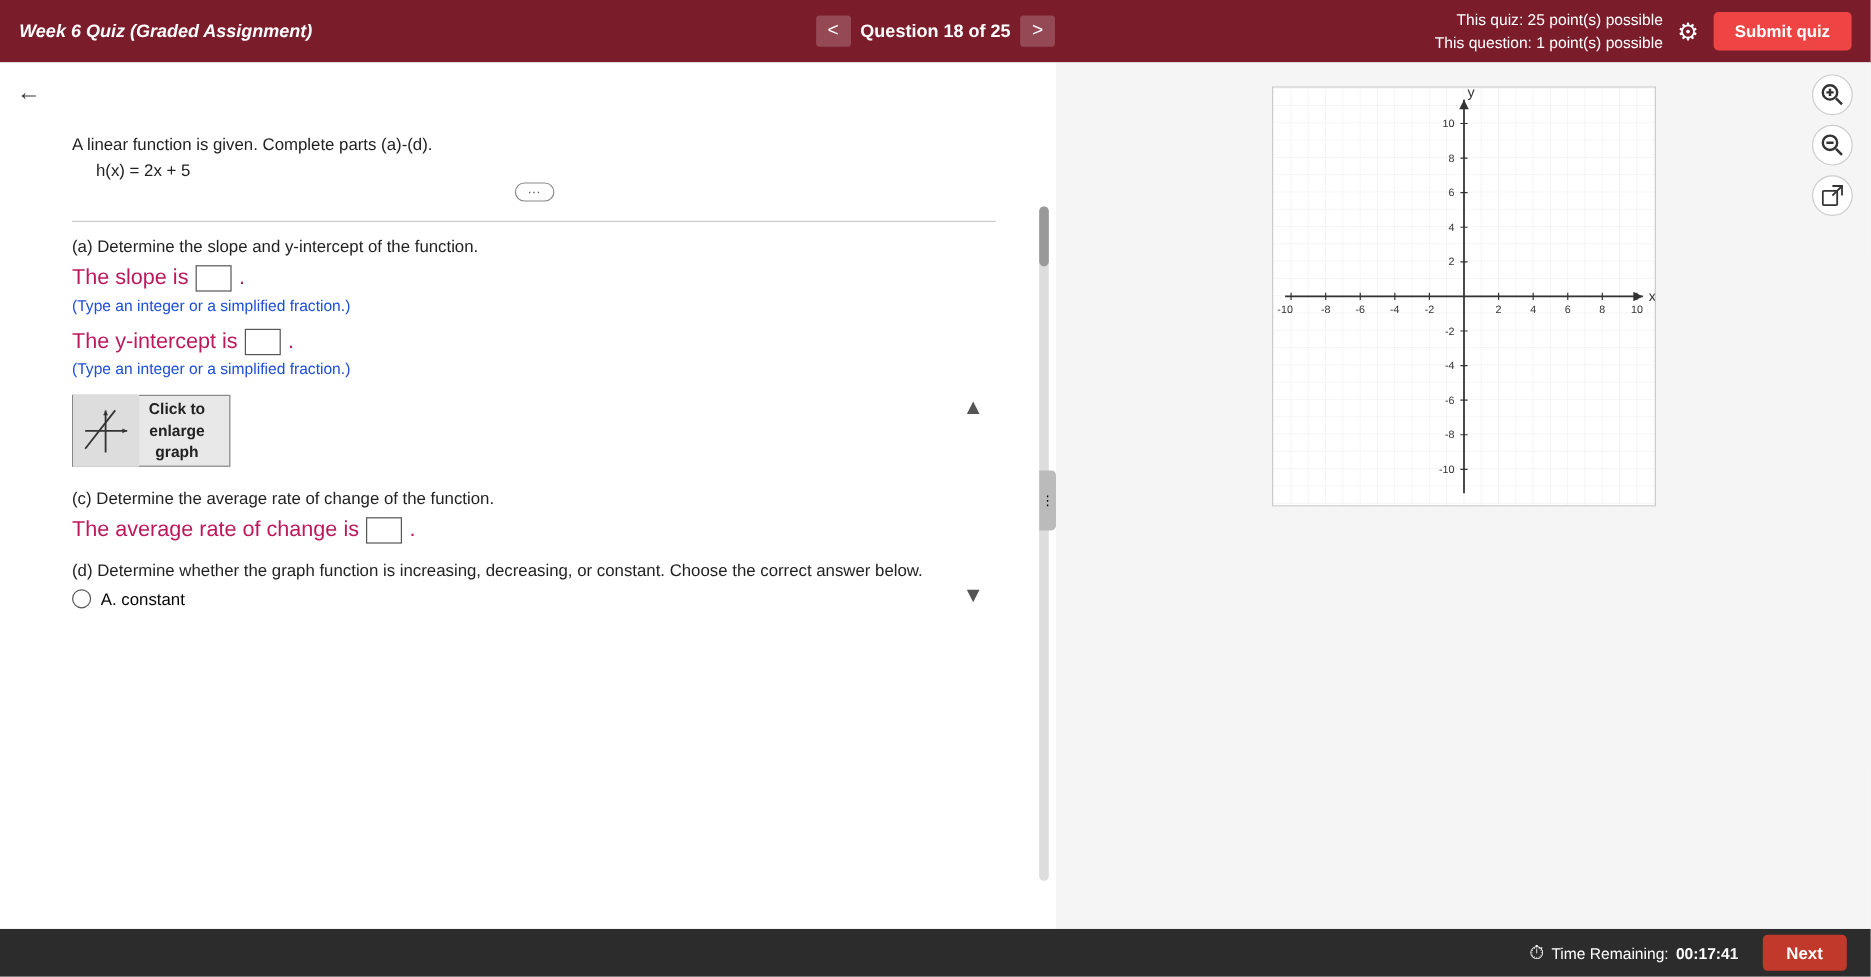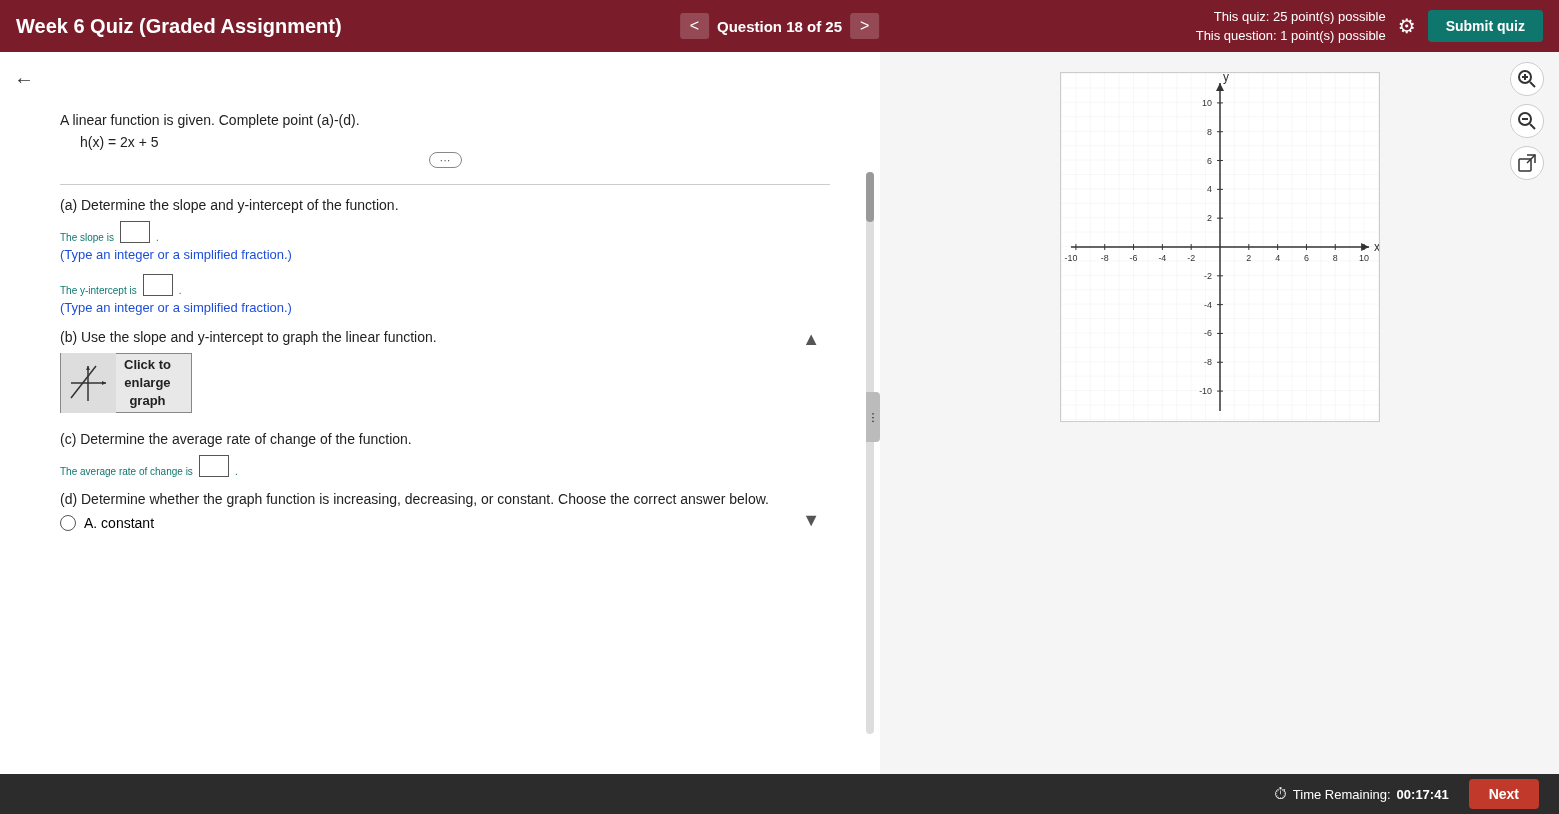--- a/index.html
+++ b/index.html
@@ -9,23 +9,24 @@
     .header {
       background: #7b1c2b;
       color: white;
       display: flex;
       align-items: center;
       padding: 6px 16px;
       height: 52px;
       position: relative;
     }
     .header-title {
-      font-size: 20px;
+      font-size: 15px;
       font-weight: bold;
       flex: 0 0 auto;
+      font-style: italic;
     }
     .header-nav {
       display: flex;
       align-items: center;
       gap: 8px;
       position: absolute;
       left: 50%;
       transform: translateX(-50%);
     }
     .nav-arrow {
@@ -53,21 +54,21 @@
       line-height: 1.5;
     }
     .gear-btn {
       background: none;
       border: none;
       color: white;
       font-size: 20px;
       cursor: pointer;
     }
     .submit-btn {
-      background: #0f766e;
+      background: #ef4444;
       color: white;
       border: none;
       padding: 8px 18px;
       font-size: 14px;
       font-weight: bold;
       border-radius: 4px;
       cursor: pointer;
     }
 
     
@@ -126,25 +127,25 @@
       background: white;
       margin-bottom: 8px;
     }
     .part-label {
       font-size: 14px;
       font-weight: normal;
       margin-bottom: 8px;
       color: #222;
     }
     .answer-line {
-      font-size: 10px;
-      color: #0f766e;
+      font-size: 18px;
+      color: #be185d;
       margin-bottom: 4px;
       display: flex;
-      align-items: flex-end;
+      align-items: flex-start;
       gap: 6px;
     }
     .input-box {
       display: inline-block;
       width: 30px;
       height: 22px;
       border: 1px solid #555;
       background: white;
     }
     .sub-hint {
@@ -336,21 +337,21 @@
   </div>
 </div>
 
 <div class="main-content">
 
   <div class="left-panel">
     <button class="back-btn">←</button>
 
     <div class="question-area">
 
-      <p class="question-text">A linear function is given. Complete point (a)-(d).</p>
+      <p class="question-text">A linear function is given. Complete parts (a)-(d).</p>
       <p class="function-text">h(x) = 2x + 5</p>
 
       <div style="text-align:center; margin-bottom:8px;">
         <button class="more-btn">···</button>
       </div>
       <hr class="divider">
 
       <div style="margin-bottom:14px;">
         <p class="part-label">(a) Determine the slope and y-intercept of the function.</p>
         <div class="answer-line">
@@ -362,21 +363,20 @@
 
         <div class="answer-line">
           <span>The y-intercept is</span>
           <span class="input-box"></span>
           <span>.</span>
         </div>
         <p class="sub-hint">(Type an integer or a simplified fraction.)</p>
       </div>
 
       <div style="position:relative; margin-bottom:14px;">
-        <p class="part-label">(b) Use the slope and y-intercept to graph the linear function.</p>
 
         <button class="graph-btn">
           <div class="graph-icon-area">
             <svg class="mini-graph-svg" viewBox="0 0 45 45">
               <line x1="5" y1="22" x2="40" y2="22" stroke="#333" stroke-width="1.5"></line>
               <line x1="22" y1="5" x2="22" y2="40" stroke="#333" stroke-width="1.5"></line>
 
               <line x1="5" y1="37" x2="30" y2="5" stroke="#333" stroke-width="1.5"></line>
 
               <polygon points="40,22 36,20 36,24" fill="#333"></polygon>

